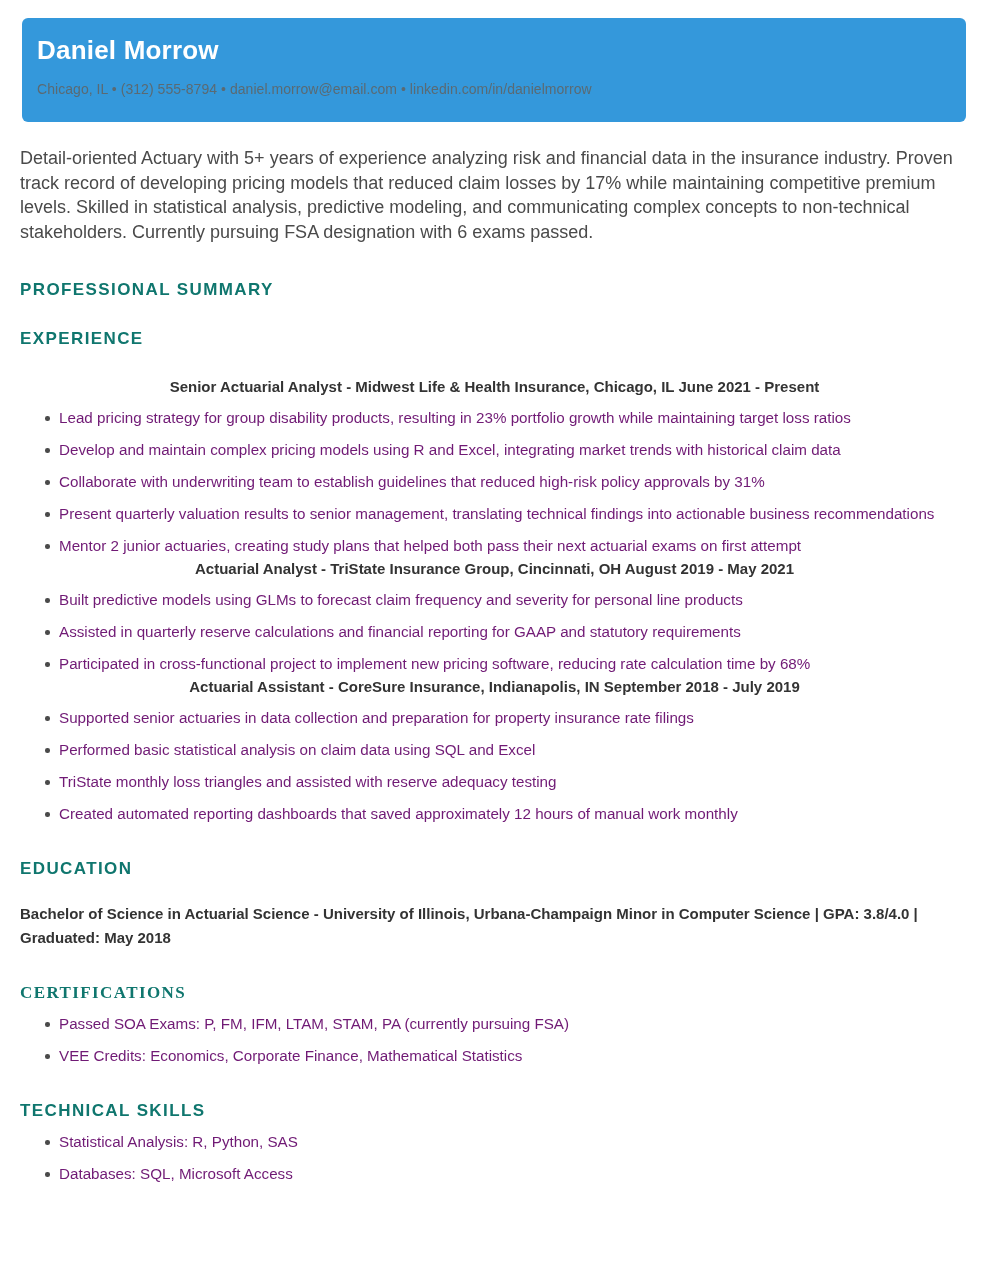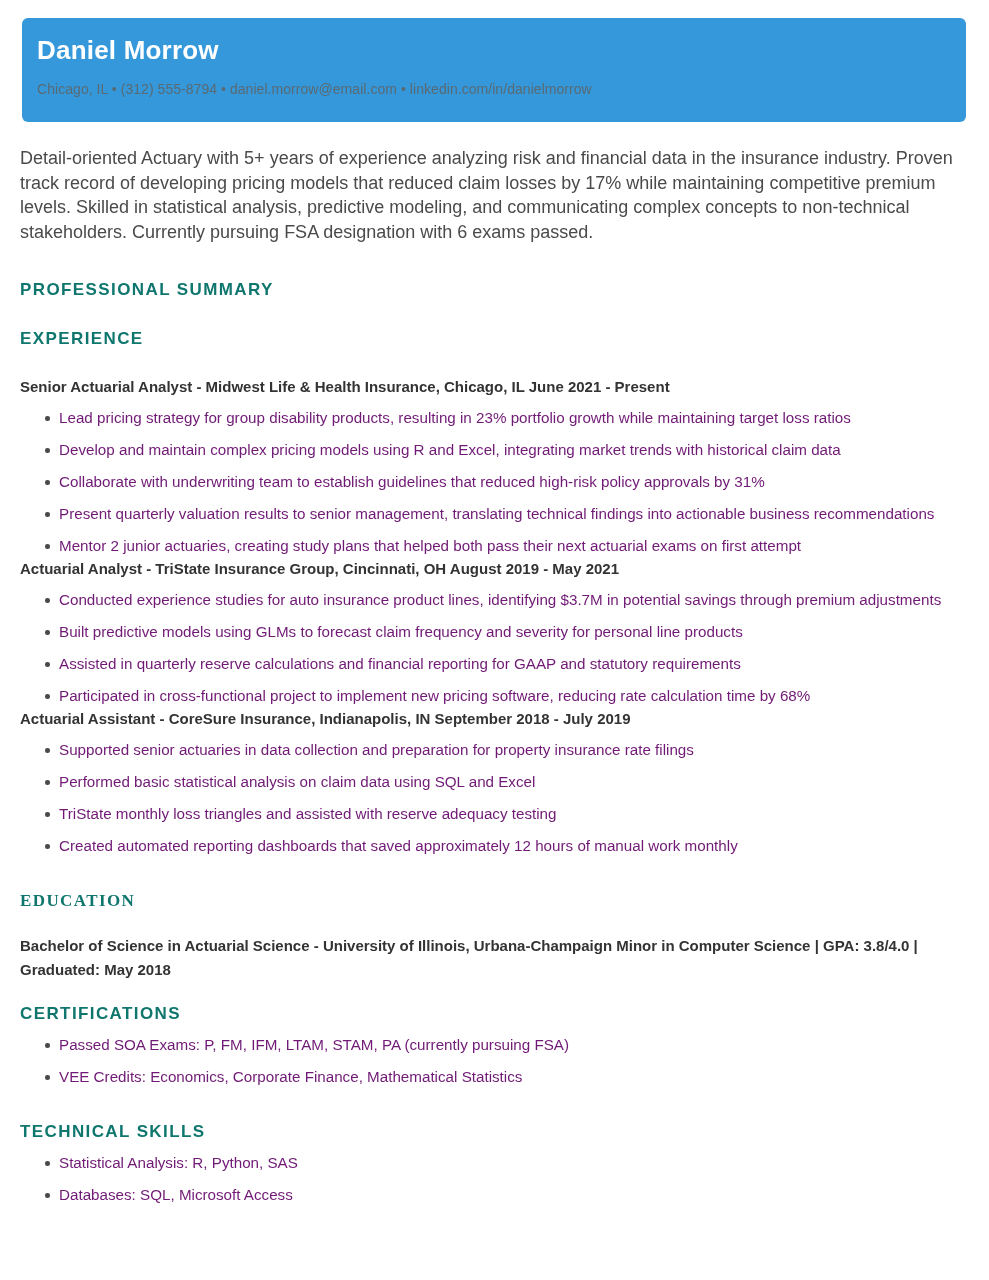--- a/index.html
+++ b/index.html
@@ -72,30 +72,31 @@
   .section-heading {
     color: #0f766e;
     font-size: 17px;
     font-weight: bold;
     letter-spacing: 1.4px;
     text-transform: uppercase;
     margin: 0;
   }
   .sec-summary-head { margin-top: 36px; }
   .sec-experience-head { margin-top: 29px; }
-  .sec-education-head { margin-top: 33px; font-family: Liberation Serif, serif; }
-  .sec-certs-head { margin-top: 22px; }
+  .sec-education-head { margin-top: 33px; }
+  .sec-certs-head { margin-top: 33px; font-family: Liberation Serif, serif; }
   .sec-skills-head { margin-top: 33px; }
 
   .job-title {
     font-size: 15px;
     font-weight: bold;
     color: #333333;
     line-height: 21px;
     margin: 0;
+    text-align: center;
   }
   .first-job-title { margin-top: 27px; }
   .next-job-title { }
 
   ul.bullets {
     list-style: none;
     margin: 9px 0 0 0;
     padding: 0;
   }
   ul.bullets li {
@@ -153,21 +154,20 @@
     <ul class="bullets">
       <li>Lead pricing strategy for group disability products, resulting in 23% portfolio growth while maintaining target loss ratios</li>
       <li>Develop and maintain complex pricing models using R and Excel, integrating market trends with historical claim data</li>
       <li>Collaborate with underwriting team to establish guidelines that reduced high-risk policy approvals by 31%</li>
       <li>Present quarterly valuation results to senior management, translating technical findings into actionable business recommendations</li>
       <li>Mentor 2 junior actuaries, creating study plans that helped both pass their next actuarial exams on first attempt</li>
     </ul>
 
     <div class="job-title next-job-title">Actuarial Analyst - TriState Insurance Group, Cincinnati, OH August 2019 - May 2021</div>
     <ul class="bullets">
-      <li>Conducted experience studies for auto insurance product lines, identifying $3.7M in potential savings through premium adjustments</li>
       <li>Built predictive models using GLMs to forecast claim frequency and severity for personal line products</li>
       <li>Assisted in quarterly reserve calculations and financial reporting for GAAP and statutory requirements</li>
       <li>Participated in cross-functional project to implement new pricing software, reducing rate calculation time by 68%</li>
     </ul>
 
     <div class="job-title next-job-title">Actuarial Assistant - CoreSure Insurance, Indianapolis, IN September 2018 - July 2019</div>
     <ul class="bullets">
       <li>Supported senior actuaries in data collection and preparation for property insurance rate filings</li>
       <li>Performed basic statistical analysis on claim data using SQL and Excel</li>
       <li>TriState monthly loss triangles and assisted with reserve adequacy testing</li>

